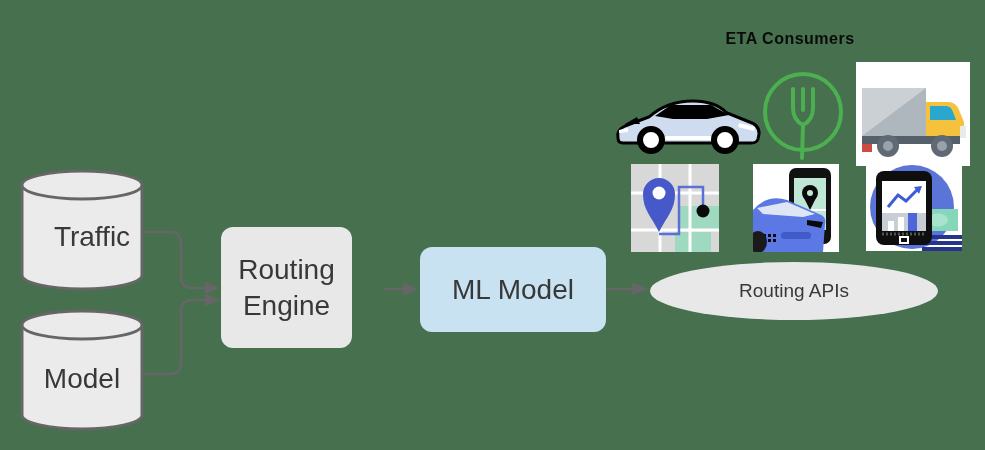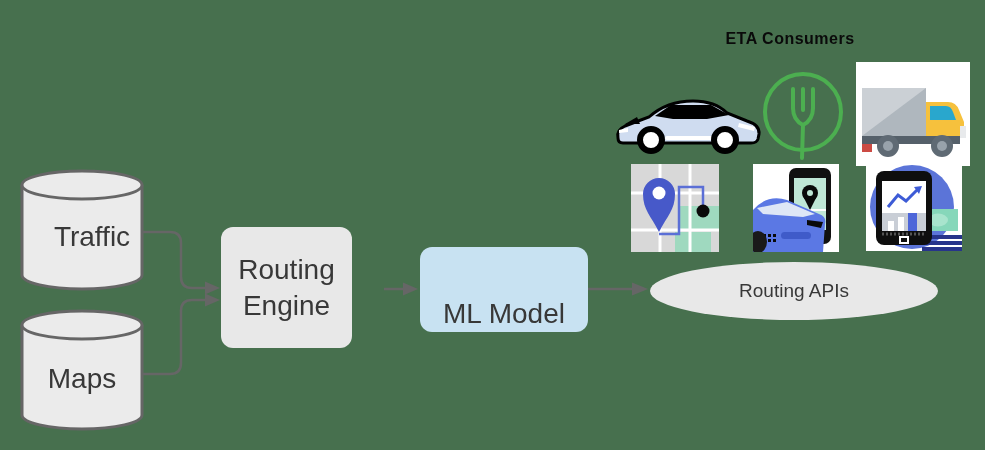--- a/index.html
+++ b/index.html
@@ -68,28 +68,28 @@
       <ellipse cx="62" cy="17" rx="60" ry="14" fill="#EBEBEB" stroke="#666666" stroke-width="3"></ellipse>
     </svg>
     <div class="node-label" style="top:54px;">Traffic</div>
   </div>
 
   <div class="abs" style="left:20px;top:308px;width:124px;height:124px;">
     <svg width="124" height="124" viewBox="0 0 124 124">
       <path d="M2 17 V107 A60 14 0 0 0 122 107 V17" fill="#EBEBEB" stroke="#666666" stroke-width="3"></path>
       <ellipse cx="62" cy="17" rx="60" ry="14" fill="#EBEBEB" stroke="#666666" stroke-width="3"></ellipse>
     </svg>
-    <div class="node-label" style="top:56px;">Maps</div>
+    <div class="node-label" style="top:56px;">Model</div>
   </div>
 
   <div class="box" style="left:221px;top:227px;width:131px;height:121px;">
     <span style="display:inline-block;width:130px;">Routing Engine</span>
   </div>
 
-  <div class="box ml" style="left:420px;top:247px;width:168px;height:85px;align-items:flex-end;">
+  <div class="box ml" style="left:420px;top:247px;width:186px;height:85px;">
     <span>ML Model</span>
   </div>
 
   <div class="ellipse" style="left:650px;top:262px;width:288px;height:58px;">
     <span>Routing APIs</span>
   </div>
 
   <div class="heading" style="left:640px;top:30px;width:300px;">ETA Consumers</div>
 
   <svg class="abs" style="left:613px;top:86px;" width="150" height="68" viewBox="0 0 150 68">

